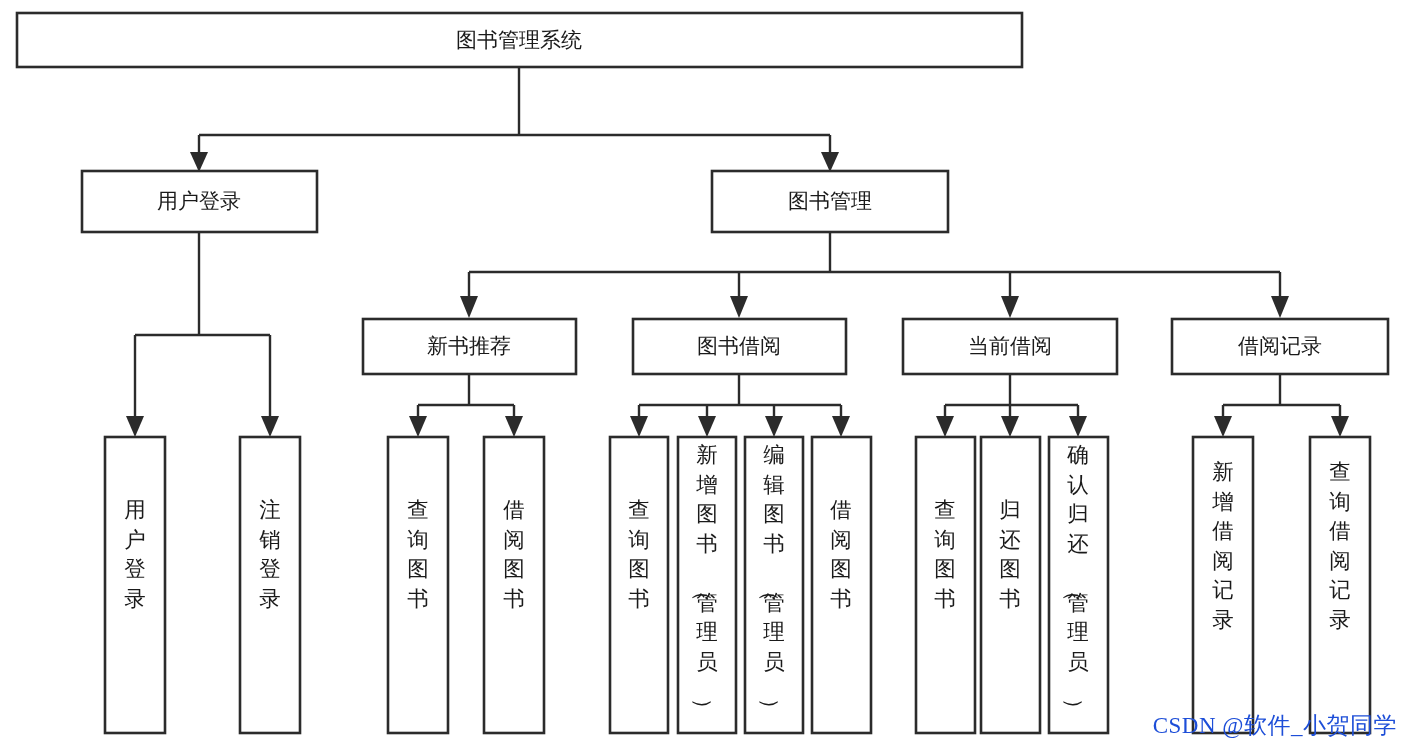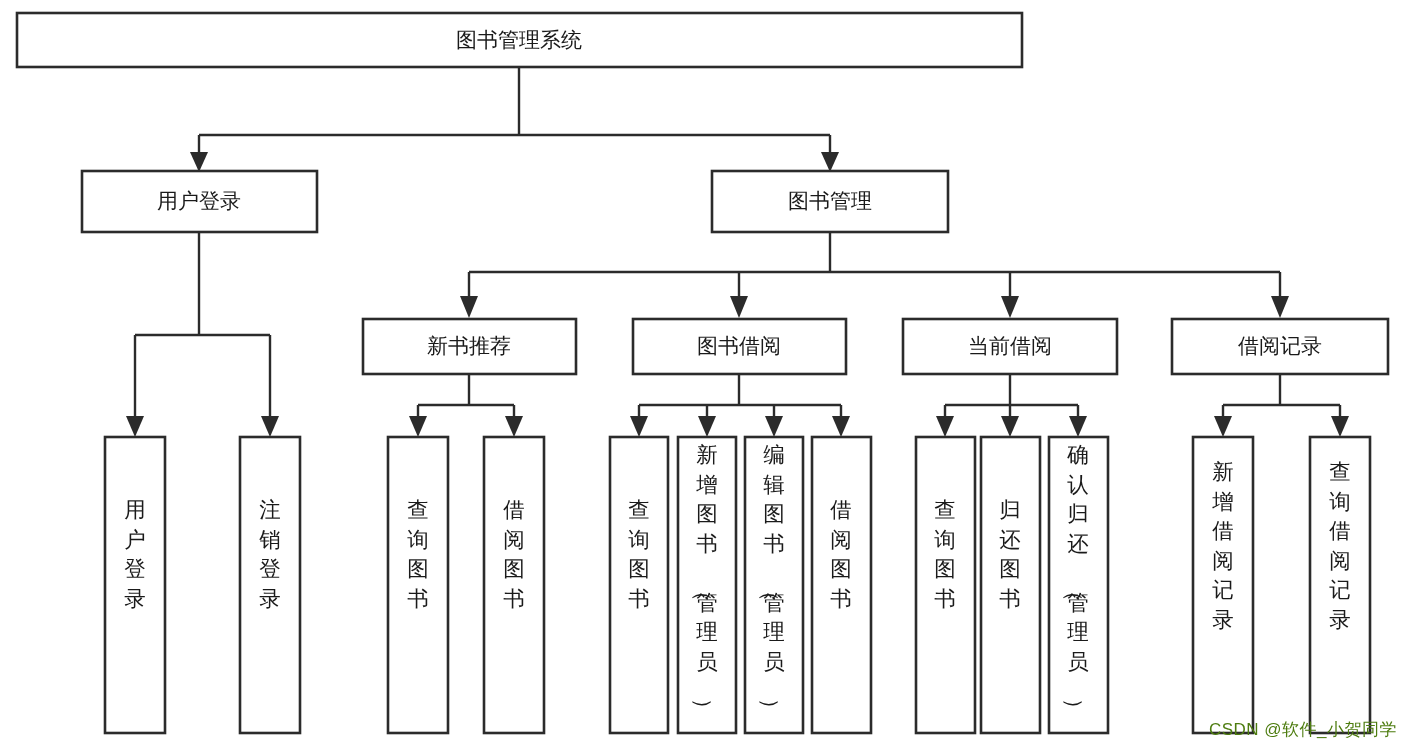--- a/index.html
+++ b/index.html
@@ -48,23 +48,23 @@
     fill: none;
   }
   .arrow-head {
     fill: #2b2b2b;
     stroke: none;
   }
   .watermark {
     position: absolute;
     right: 8px;
     bottom: 6px;
-    color: #4d7c0f;
-    font-size: 17px;
-    font-family: Liberation Sans, sans-serif;
+    color: #1d4ed8;
+    font-size: 23px;
+    font-family: Liberation Serif, serif;
     letter-spacing: 0.5px;
     white-space: nowrap;
     user-select: none;
   }
 </style>
 </head>
 <body>
 
 <div id="diagram-root">
 

